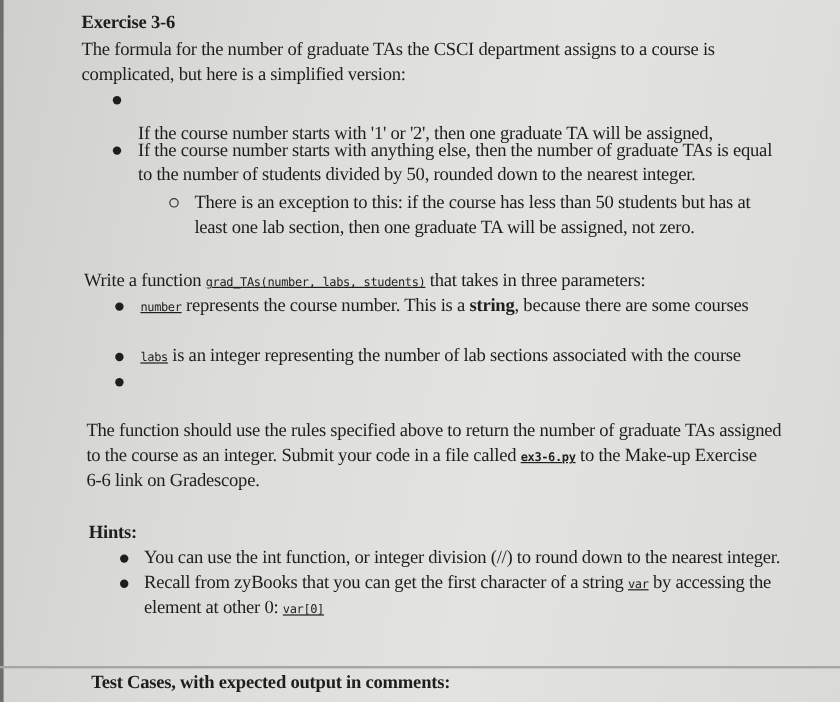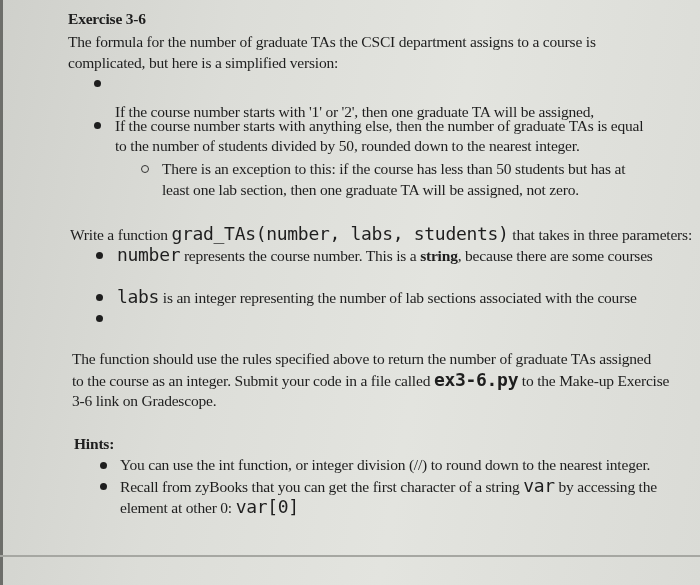--- a/index.html
+++ b/index.html
@@ -7,21 +7,21 @@
     width: 700px; height: 585px; overflow: hidden;
     background: linear-gradient(100deg, #cfd0cb 0%, #dcddd8 30%, #e3e4df 60%, #dadbd6 100%);
     font-family: "Liberation Serif", "DejaVu Serif", serif;
     color: #1e1e1e;
     position: relative;
   }
   .left-edge { position: absolute; left: 0; top: 0; width: 3px; height: 585px; background: #6d6e6a; }
   .page { position: absolute; left: 0; top: 0; width: 700px; height: 585px; }
   .t { position: absolute; font-size: 15.5px; line-height: 21px; white-space: nowrap; letter-spacing: -0.2px; }
   .b { font-weight: bold; }
-  .mono { font-family: "DejaVu Sans Mono", "Liberation Mono", monospace; font-size: 18px; letter-spacing: -0.3px; }
+  .mono { font-family: "DejaVu Sans Mono", "Liberation Mono", monospace; font-size: 10px; letter-spacing: -0.3px; text-decoration: underline; }
   .bullet { position: absolute; width: 7px; height: 7px; border-radius: 50%; background: #1e1e1e; }
   .ring { position: absolute; width: 6px; height: 6px; border-radius: 50%; border: 1.3px solid #333; }
   .rule { position: absolute; left: 0; top: 555px; width: 700px; height: 2px; background: #a6a7a2; }
 </style>
 </head>
 <body>
 
 <div class="left-edge"></div>
 <div class="page">
 
@@ -53,29 +53,30 @@
   <div class="t" style="left:117px;top:286px;text-align:right;">
     <span class="mono">labs</span><span> is an integer representing the number of lab sections associated with the course</span>
   </div>
 
   <div class="bullet" style="left:96px;top:315px;"></div>
 
   <div class="t" style="left:72px;top:348px;">The function should use the rules specified above to return the number of graduate TAs assigned</div>
   <div class="t" style="left:72px;top:369px;">
     <span>to the course as an integer.  Submit your code in a file called </span><span class="mono b">ex3-6.py</span><span> to the Make-up Exercise</span>
   </div>
-  <div class="t" style="left:72px;top:390px;">3-6 link on Gradescope.</div>
+  <div class="t" style="left:72px;top:390px;">6-6 link on Gradescope.</div>
 
   <div class="t b" style="left:74px;top:433px;">Hints:</div>
 
   <div class="bullet" style="left:100px;top:462px;"></div>
   <div class="t" style="left:120px;top:454px;">You can use the int function, or integer division (//) to round down to the nearest integer.</div>
 
   <div class="bullet" style="left:100px;top:483px;"></div>
   <div class="t" style="left:120px;top:475px;">
     <span>Recall from zyBooks that you can get the first character of a string </span><span class="mono">var</span><span> by accessing the</span>
   </div>
   <div class="t" style="left:120px;top:496px;">
     <span>element at other 0: </span><span class="mono">var[0]</span>
   </div>
 
   <div class="rule"></div>
+  <div class="t b" style="left:76px;top:558px;">Test Cases, with expected output in comments:</div>
 </div>
 
 </body></html>

